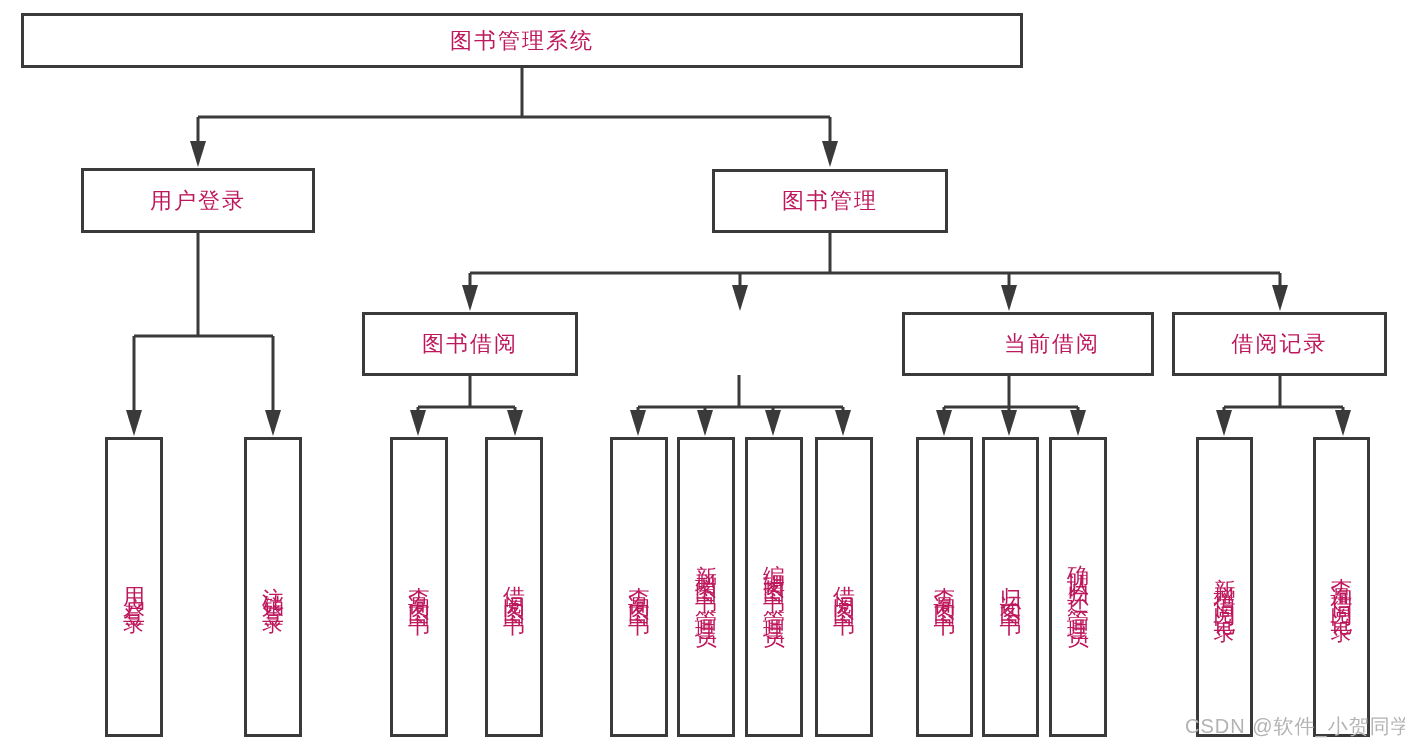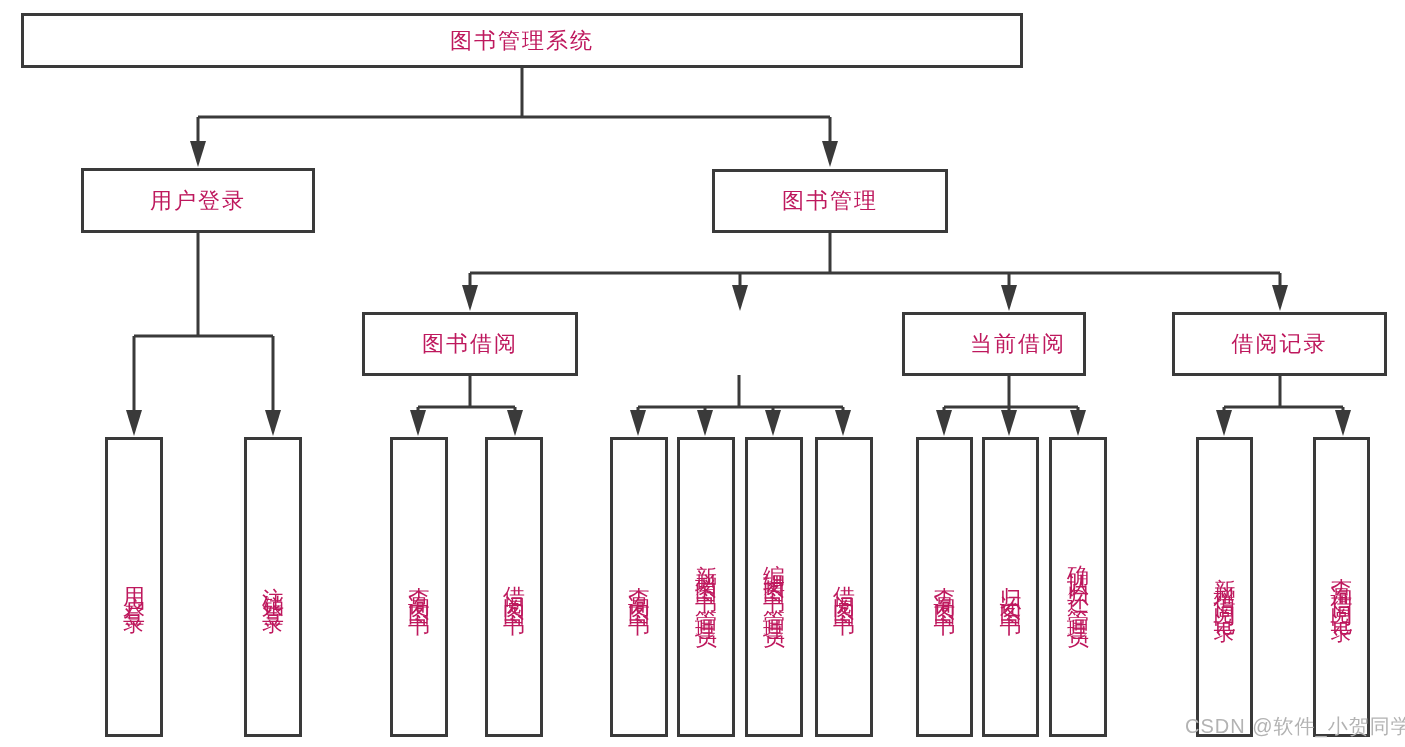--- a/index.html
+++ b/index.html
@@ -91,21 +91,21 @@
       <polygon points="1343,436 1335,410 1351,410"></polygon>
     </g>
   </svg>
 
   <div class="box" style="left:21px; top:13px; width:1002px; height:55px;">图书管理系统</div>
 
   <div class="box" style="left:81px; top:168px; width:234px; height:65px;">用户登录</div>
   <div class="box" style="left:712px; top:169px; width:236px; height:64px;">图书管理</div>
 
   <div class="box" style="left:362px; top:312px; width:216px; height:64px;">图书借阅</div>
-  <div class="box" style="left:902px; top:312px; width:184px; height:64px;padding-left:48px;">当前借阅</div>
+  <div class="box" style="left:902px; top:312px; width:252px; height:64px;padding-left:48px;">当前借阅</div>
   <div class="box" style="left:1172px; top:312px; width:215px; height:64px;">借阅记录</div>
 
   <div class="box vbox" style="left:105px; top:437px; width:58px; height:300px;">用户登录</div>
   <div class="box vbox" style="left:244px; top:437px; width:58px; height:300px;">注销登录</div>
 
   <div class="box vbox" style="left:390px; top:437px; width:58px; height:300px;">查询图书</div>
   <div class="box vbox" style="left:485px; top:437px; width:58px; height:300px;">借阅图书</div>
 
   <div class="box vbox" style="left:610px; top:437px; width:58px; height:300px;">查询图书</div>
   <div class="box vbox" style="left:677px; top:437px; width:58px; height:300px;">新增图书（管理员）</div>

